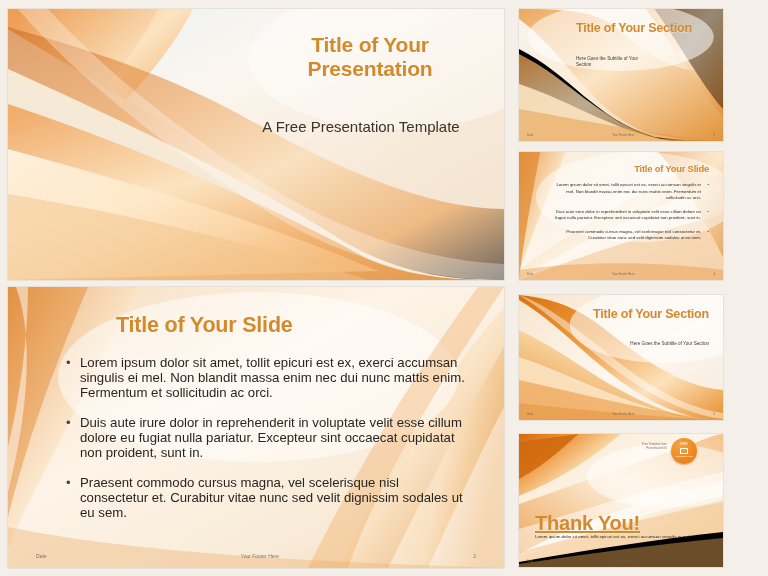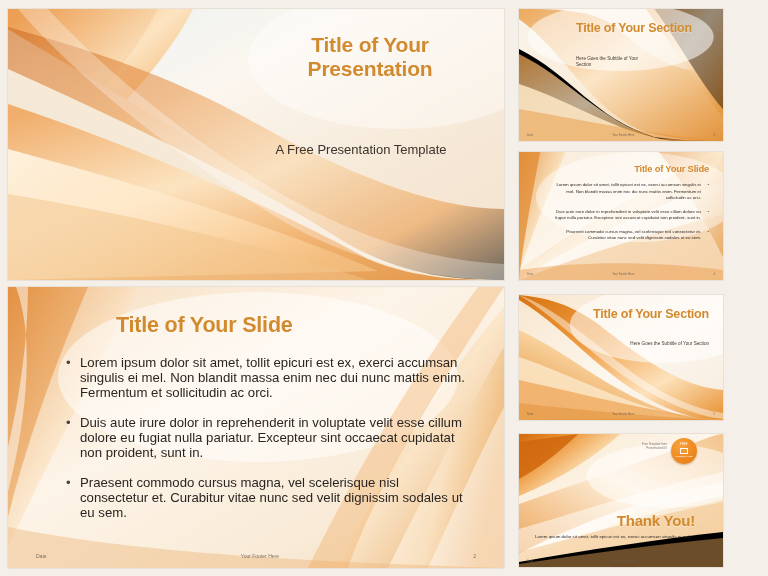--- a/index.html
+++ b/index.html
@@ -53,21 +53,21 @@
   .footer .f-num { text-align:right; }
 
   
   #slide-title { left:8px; top:9px; width:496px; height:271px; }
   #slide-title .ttl {
     position:absolute; left:242px; top:24px; width:240px;
     font-size:21px; text-align:center;
   }
   #slide-title .sub {
     position:absolute; left:222px; top:108px; width:262px;
-    font-size:13px; text-align:center; color:#3b332c;margin-top:24px;
+    font-size:15px; text-align:center; color:#3b332c;
   }
 
   
   #slide-content { left:8px; top:287px; width:496px; height:281px; }
   #slide-content .ttl {
     position:absolute; left:108px; top:26px; width:330px;
     font-size:21.5px; text-align:left;
   }
   #slide-content .bullets {
     position:absolute; left:58px; top:68px; width:400px;
@@ -112,21 +112,21 @@
   }
   #slide-sec3 .sub {
     position:absolute; right:14px; top:46px; width:145px;
     font-size:4.6px; text-align:right; color:#43392f;
   }
 
   
   #slide-thanks { top:434px; height:133px; }
   #slide-thanks .ttl {
     position:absolute; left:16px; top:78px; width:160px;
-    font-size:15px; text-align:right;
+    font-size:20px; text-align:left;text-decoration:underline;
   }
   #slide-thanks .body-txt {
     position:absolute; left:16px; top:100px; width:210px;
     font-size:4.4px; text-align:left;
   }
 
   .mini-footer { height:11px; padding:0 8px 2px; font-size:2.9px; }
 
   
   .badge {

